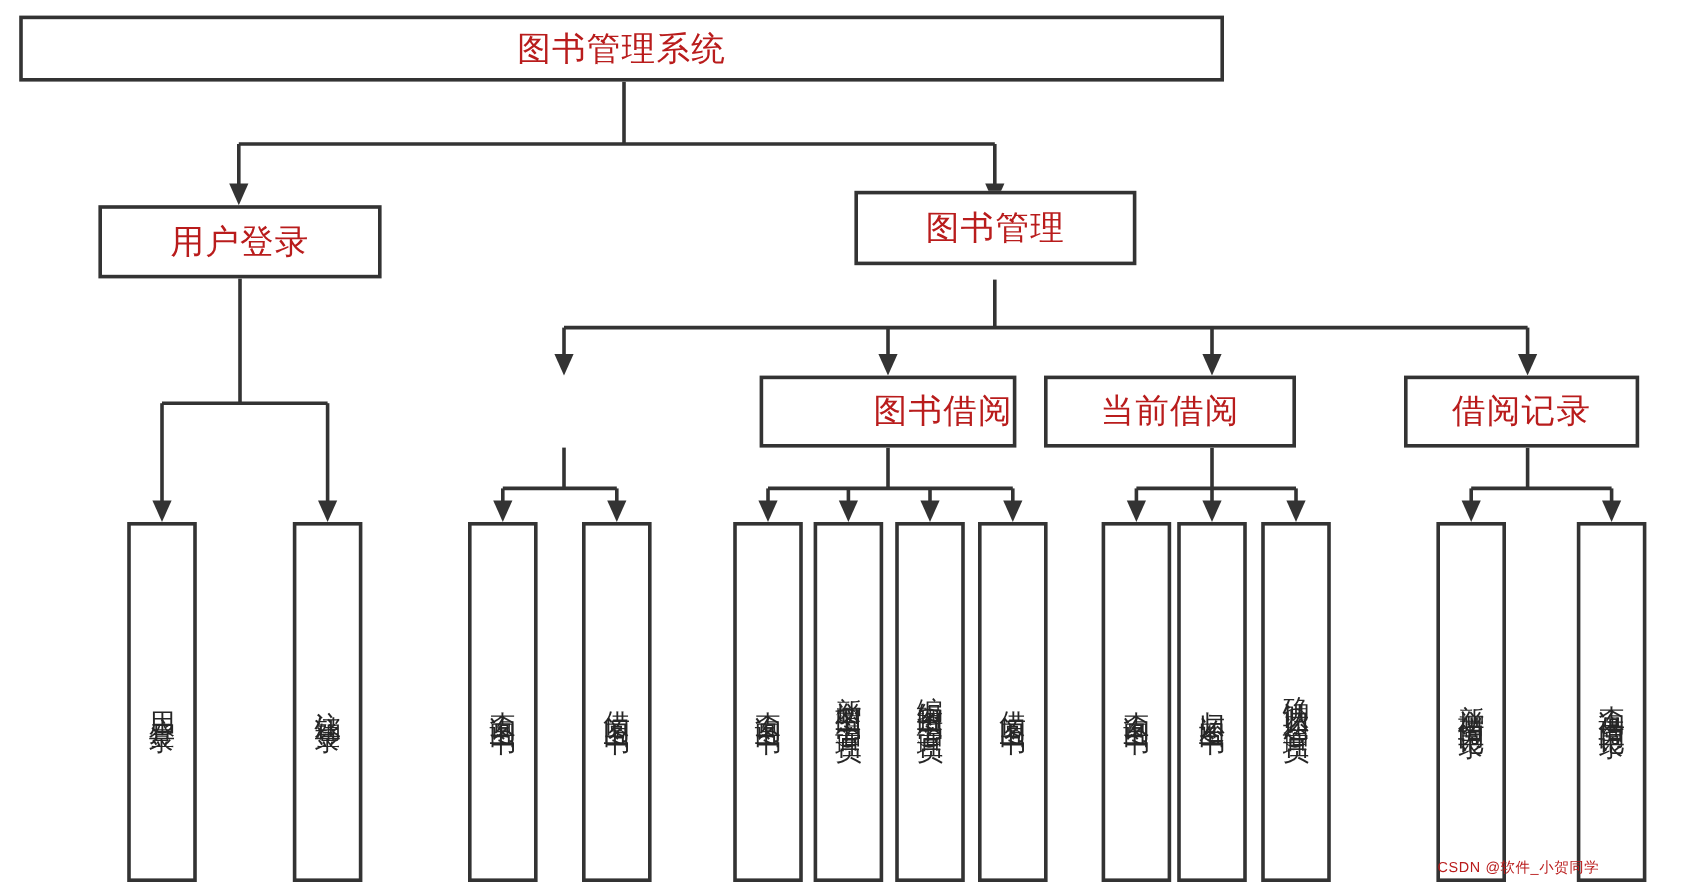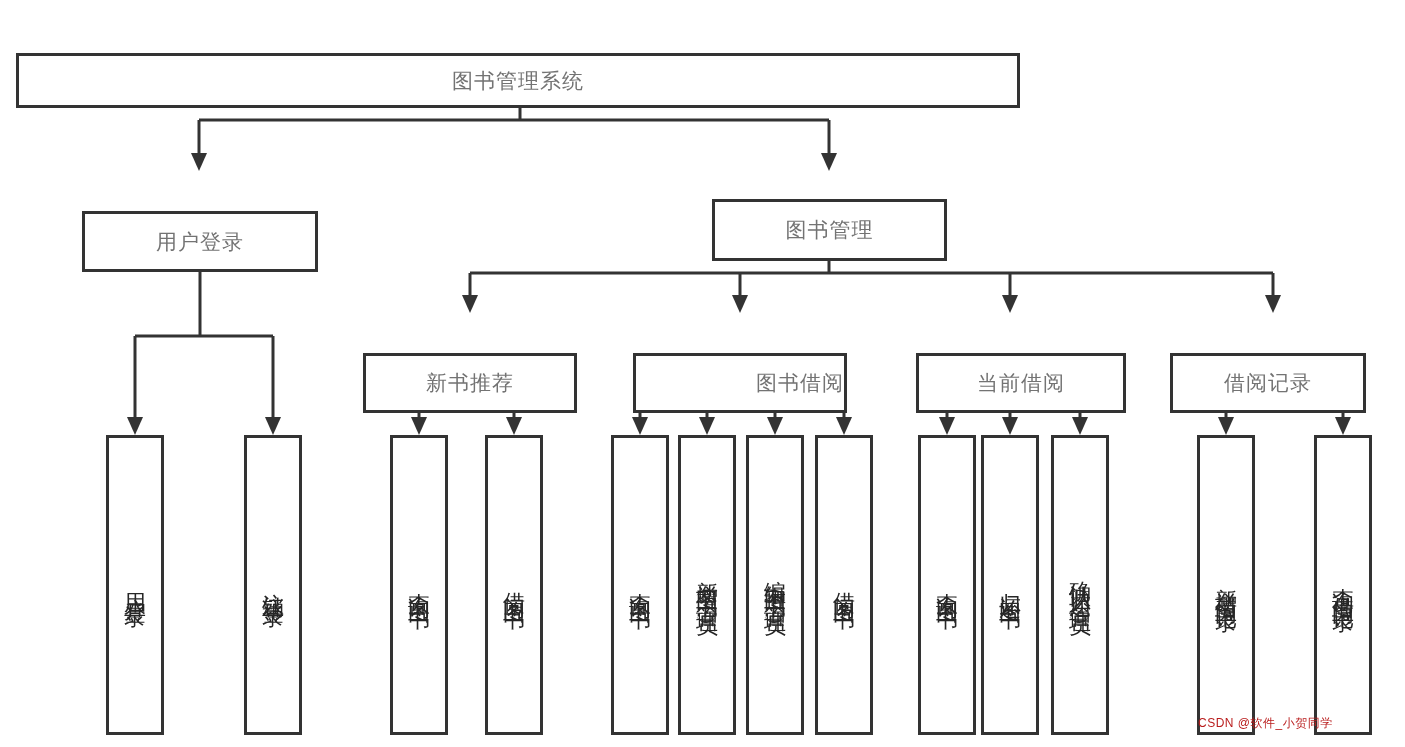--- a/index.html
+++ b/index.html
@@ -4,21 +4,21 @@
 <style>
   html,body{margin:0;padding:0;background:#ffffff;}
   .stage{
     position:relative;width:1405px;height:747px;background:#ffffff;
     font-family:"Liberation Sans","DejaVu Sans",sans-serif;overflow:hidden;
   }
   .wires{position:absolute;left:0;top:0;width:1405px;height:747px;}
   .hbox{
     position:absolute;background:#ffffff;border:3px solid #333333;
     display:flex;align-items:center;justify-content:center;
-    font-size:21px;color:#737373;letter-spacing:1px;box-sizing:border-box;margin-top:40px;
+    font-size:28px;color:#b91c1c;letter-spacing:1px;box-sizing:border-box;
   }
   .vbox{
     position:absolute;background:#ffffff;border:3px solid #333333;
     width:58px;height:300px;top:435px;
     display:flex;align-items:center;justify-content:center;box-sizing:border-box;
   }
   .vtext{
     writing-mode:vertical-rl;text-orientation:mixed;
     font-size:22px;line-height:1;letter-spacing:5px;color:#262626;
     max-height:288px;white-space:nowrap;
@@ -95,27 +95,24 @@
     <span>图书管理系统</span>
   </div>
 
   <div class="hbox" style="left:82px;top:171px;width:236px;height:61px;">
     <span>用户登录</span>
   </div>
   <div class="hbox" style="left:712px;top:159px;width:235px;height:62px;">
     <span>图书管理</span>
   </div>
 
-  <div class="hbox" style="left:363px;top:313px;width:214px;height:60px;">
-    <span>新书推荐</span>
-  </div>
   <div class="hbox" style="left:633px;top:313px;width:214px;height:60px;justify-content:flex-end;">
     <span>图书借阅</span>
   </div>
-  <div class="hbox" style="left:916px;top:313px;width:210px;height:60px;font-family:Liberation Serif, serif;">
+  <div class="hbox" style="left:870px;top:313px;width:210px;height:60px;font-family:Liberation Serif, serif;">
     <span>当前借阅</span>
   </div>
   <div class="hbox" style="left:1170px;top:313px;width:196px;height:60px;">
     <span>借阅记录</span>
   </div>
 
   <div class="vbox" style="left:106px;">
     <span class="vtext">用户登录</span>
   </div>
   <div class="vbox" style="left:244px;">

